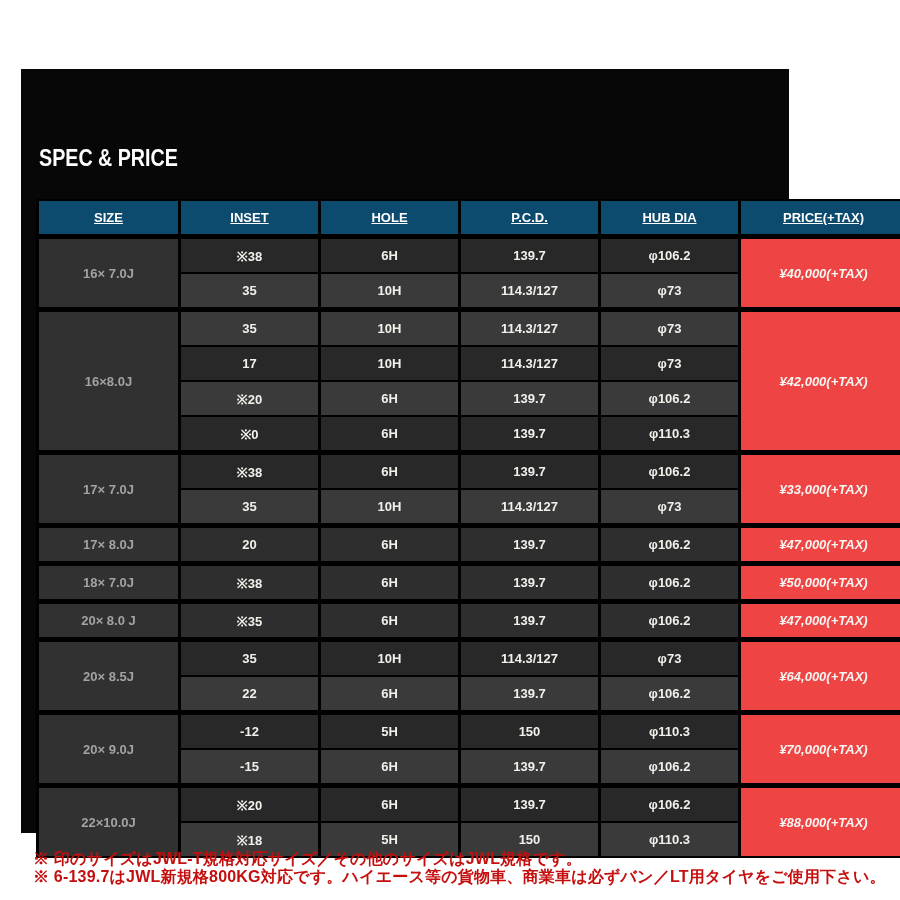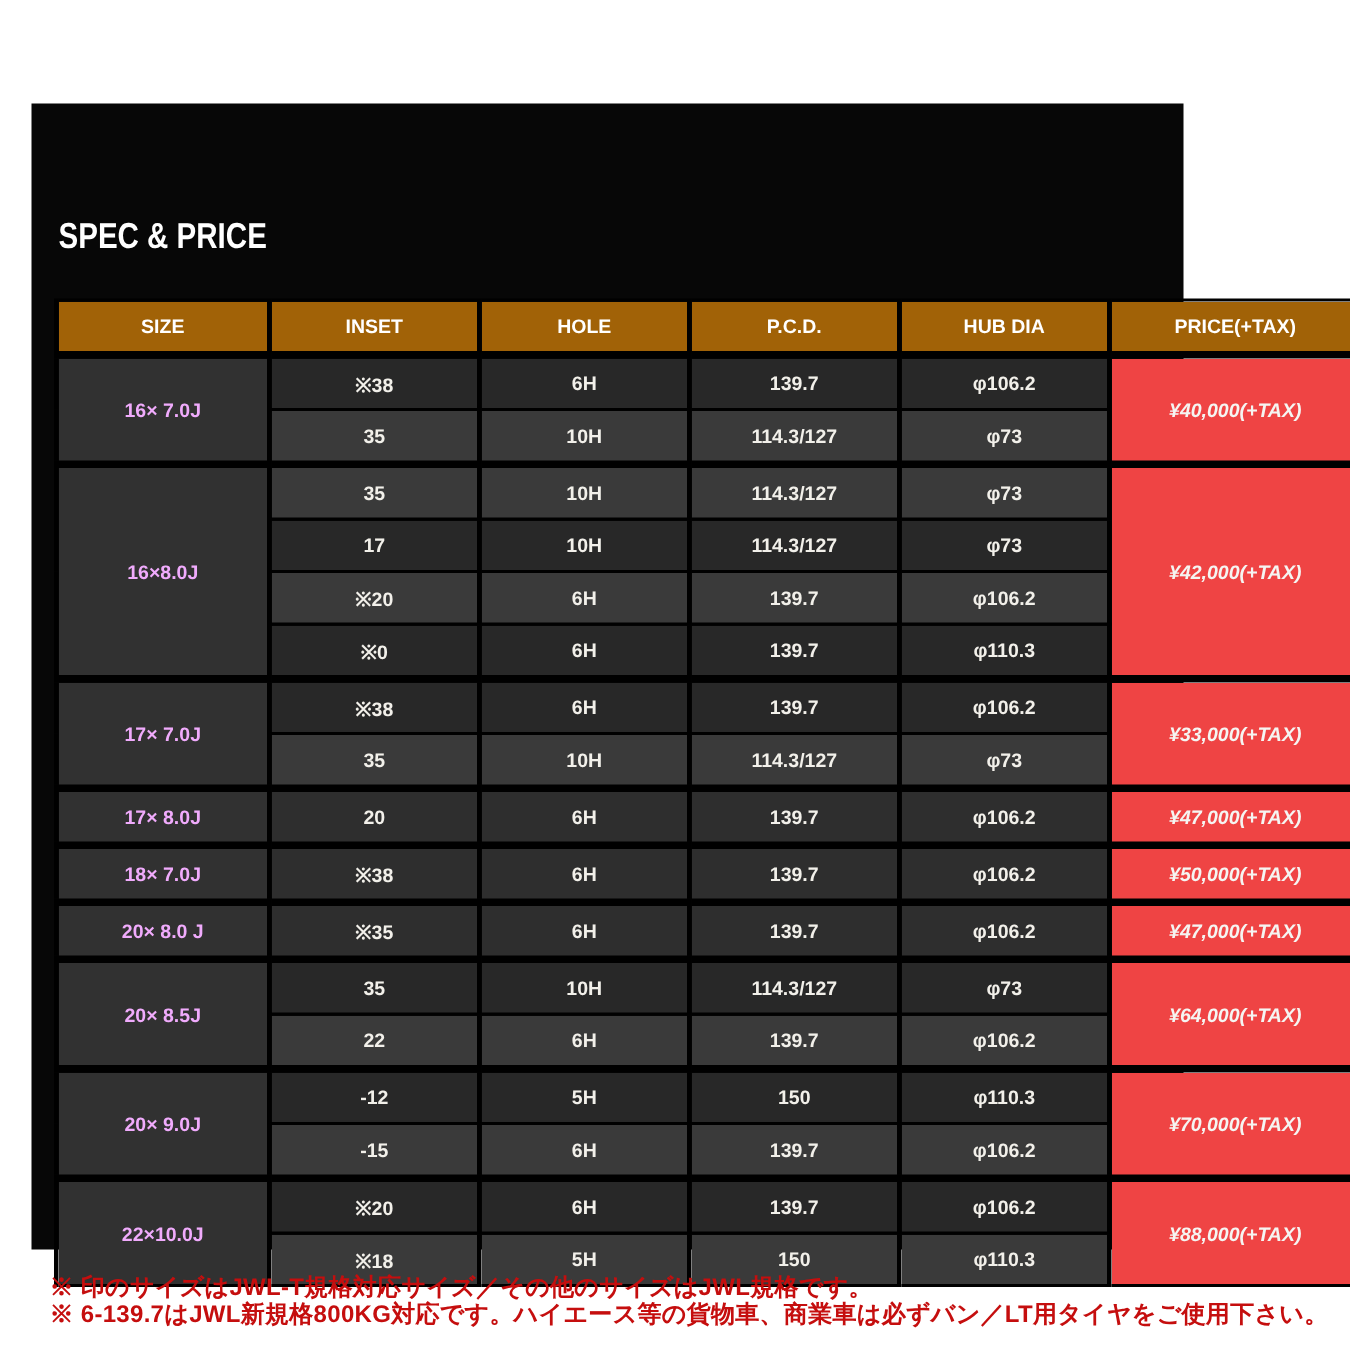--- a/index.html
+++ b/index.html
@@ -6,26 +6,26 @@
   .page{position:relative;width:900px;height:900px;background:#ffffff;font-family:"Liberation Sans",sans-serif;}
   .band{position:absolute;left:0;top:69px;width:768px;height:764px;background:#070707;margin-left:21px;}
   .title{position:absolute;left:18px;top:76px;margin:0;color:#ffffff;font-size:24px;line-height:26px;
          font-weight:700;letter-spacing:0px;transform:scaleX(0.82);transform-origin:left center;white-space:nowrap;}
   table.spec{position:absolute;left:15px;top:130px;width:870px;border-collapse:collapse;table-layout:fixed;}
   table.spec th, table.spec td{
       border:2px solid #000;border-left-width:3px;border-right-width:3px;
       text-align:center;vertical-align:middle;
       font-family:"Liberation Sans",sans-serif;font-weight:700;font-size:13px;
       padding:0;height:33px;overflow:hidden;white-space:nowrap;}
-  table.spec th{background:#a16207;color:#ffffff;}
+  table.spec th{background:#0c4a6e;color:#ffffff;text-decoration:underline;}
   tr.group-start td{border-top-width:5px;text-align:center;}
   td.shade-dark{background:#282828;color:#f2f0ea;}
   td.shade-light{background:#3a3a3a;color:#f2f0ea;}
   td.shade-mid{background:#2e2e2e;color:#f2f0ea;}
-  td.size-cell{background:#313131;color:#f0abfc;}
+  td.size-cell{background:#313131;color:#a3a3a3;}
   td.price-cell{background:#ef4444;color:#f5f5f2;font-style:italic;}
   .notes{position:absolute;left:12px;top:783px;width:880px;}
   .notes p{margin:0 0 4px 0;color:#c50e0e;font-size:16px;line-height:14px;font-weight:700;letter-spacing:0.2px;}
 </style>
 </head>
 <body>
 
 <div class="page">
   <div class="band">
     <h1 class="title">SPEC &amp; PRICE</h1>

